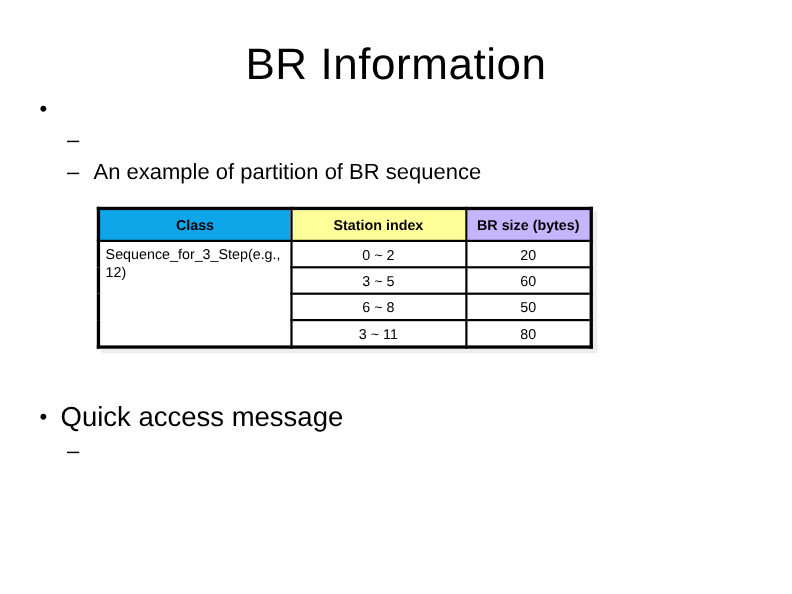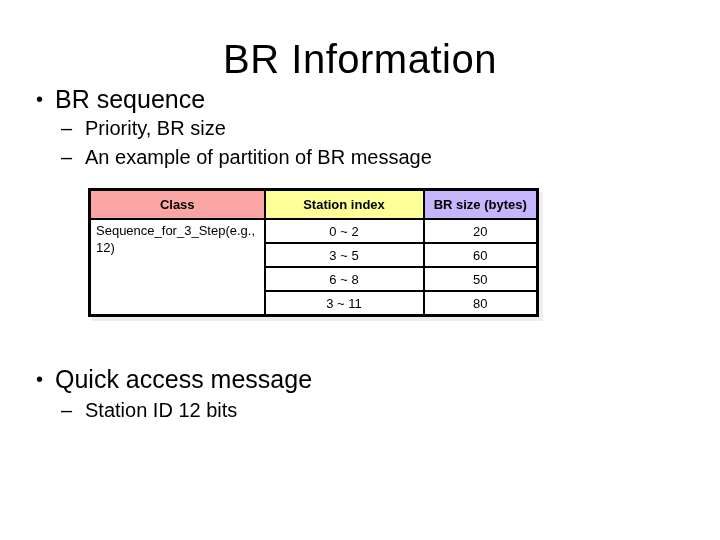--- a/index.html
+++ b/index.html
@@ -58,42 +58,40 @@
 </style>
 </head>
 <body>
 
 <div class="slide">
 
   <h1 class="title">BR Information</h1>
 
   <div class="b1" style="top:87px; left:36px;">
     <span class="glyph">•</span>
-    <span>BR sequence</span>
   </div>
 
   <div class="b2" style="top:118px; left:61px;">
     <span class="glyph">–</span>
-    <span>Priority, BR size</span>
   </div>
 
   <div class="b2" style="top:147px; left:61px;">
     <span class="glyph">–</span>
-    <span>An example of partition of BR message</span>
+    <span>An example of partition of BR sequence</span>
   </div>
 
   <table class="brtable">
     <colgroup>
       <col style="width:175px">
       <col style="width:159px">
       <col style="width:114px">
     </colgroup>
     <thead>
       <tr>
-        <th style="background: #fca5a5;">Class</th>
+        <th style="background: #0ea5e9;">Class</th>
         <th style="background: rgb(255, 255, 153);">Station index</th>
         <th style="background: #c4b5fd;">BR size (bytes)</th>
       </tr>
     </thead>
     <tbody>
       <tr>
         <td class="class-cell" rowspan="4">Sequence_for_3_Step(e.g., 12)</td>
         <td>0 ~ 2</td>
         <td>20</td>
       </tr>
@@ -112,16 +110,15 @@
     </tbody>
   </table>
 
   <div class="b1" style="top:367px; left:36px;">
     <span class="glyph">•</span>
     <span>Quick access message</span>
   </div>
 
   <div class="b2" style="top:400px; left:61px;">
     <span class="glyph">–</span>
-    <span>Station ID 12 bits</span>
   </div>
 
 </div>
 
 </body></html>

